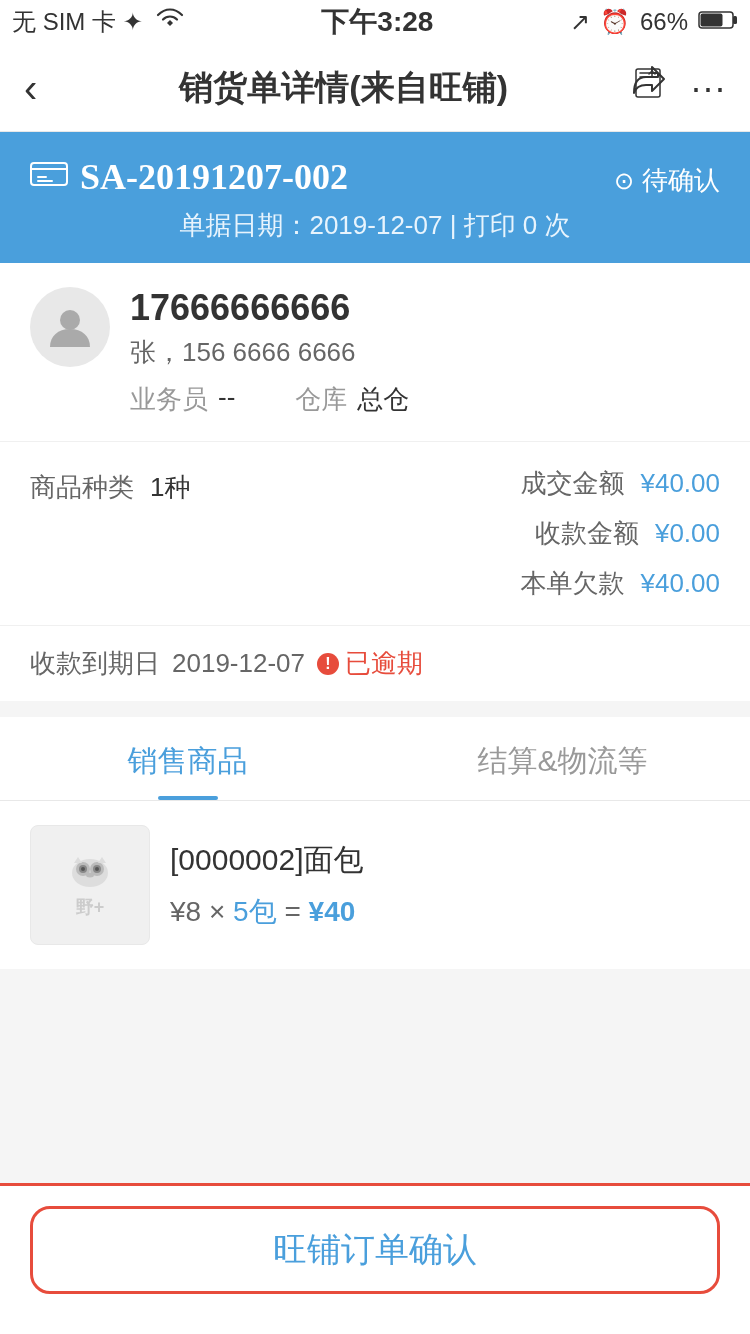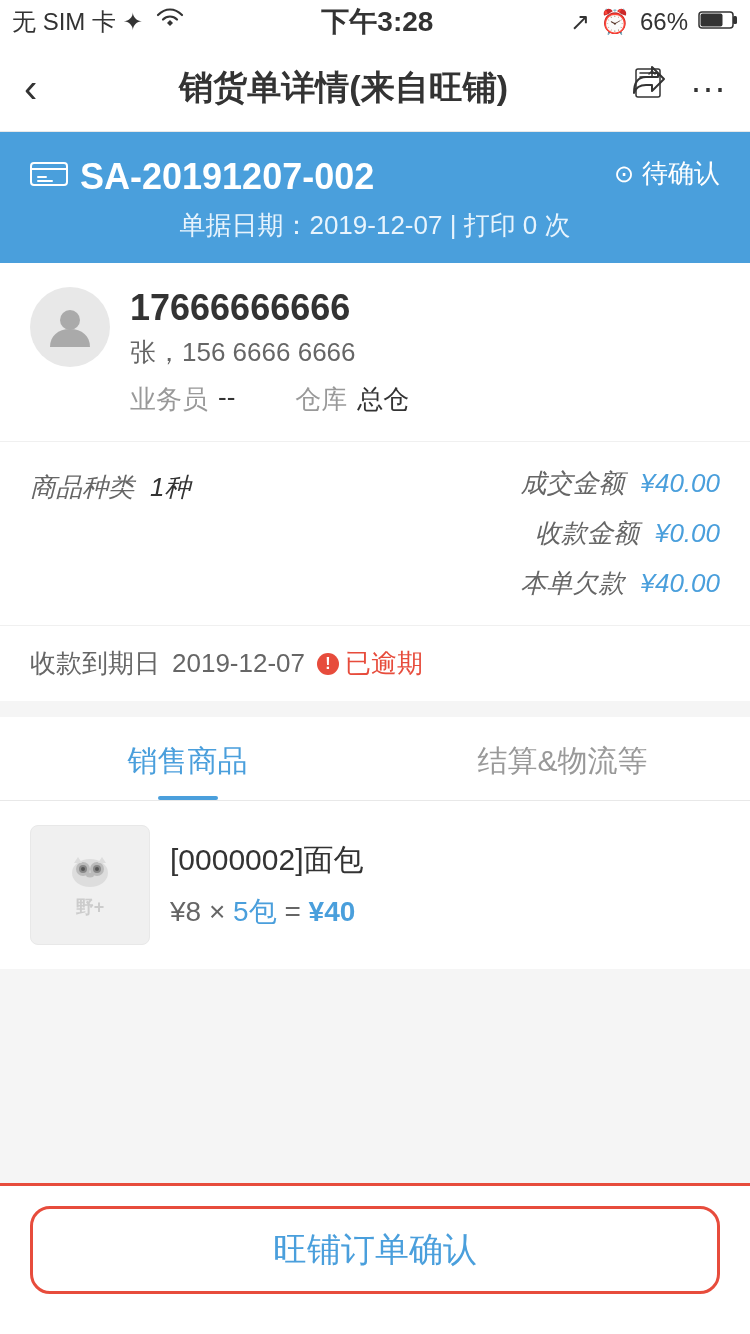--- a/index.html
+++ b/index.html
@@ -76,23 +76,24 @@
     }
 
     
     .header-card {
       background: #4a9fdc;
       padding: 24px 30px 20px;
       margin-bottom: 0;
     }
     .header-card-top {
       display: flex;
-      align-items: flex-start;
+      align-items: flex-end;
       justify-content: space-between;
       margin-bottom: 10px;
+      font-family: Liberation Serif, serif;
     }
     .order-id {
       font-size: 36px;
       font-weight: 700;
       color: #fff;
       display: flex;
       align-items: center;
       gap: 12px;
     }
     .status-badge {
@@ -166,21 +167,20 @@
     .meta-label { color: #999; }
     .meta-value { color: #333; }
 
     
     .summary-section {
       padding: 24px 30px;
       display: flex;
       align-items: flex-start;
       justify-content: space-between;
       border-bottom: 1px solid #f0f0f0;
-      font-style: italic;
     }
     .summary-left {
       display: flex;
       align-items: center;
       gap: 16px;
       padding-top: 4px;
     }
     .summary-label { font-size: 26px; color: #666; }
     .summary-value { font-size: 26px; color: #333; }
     .summary-right {

